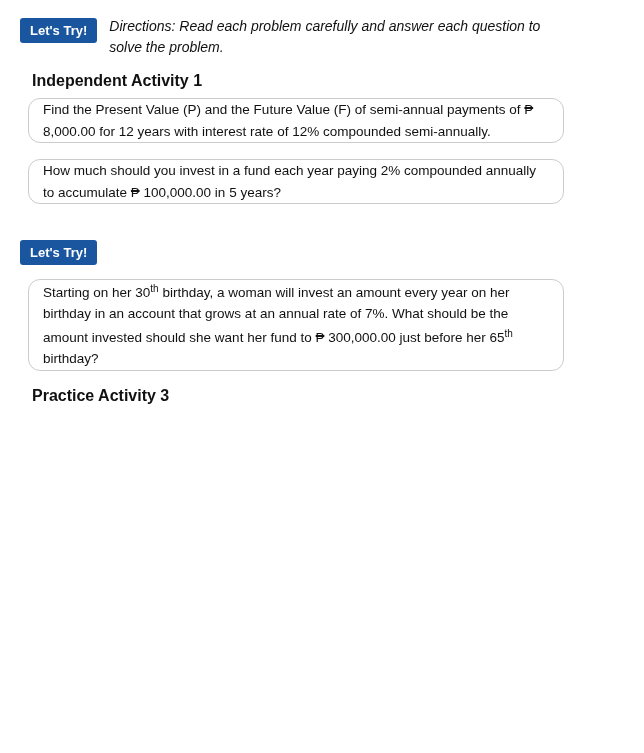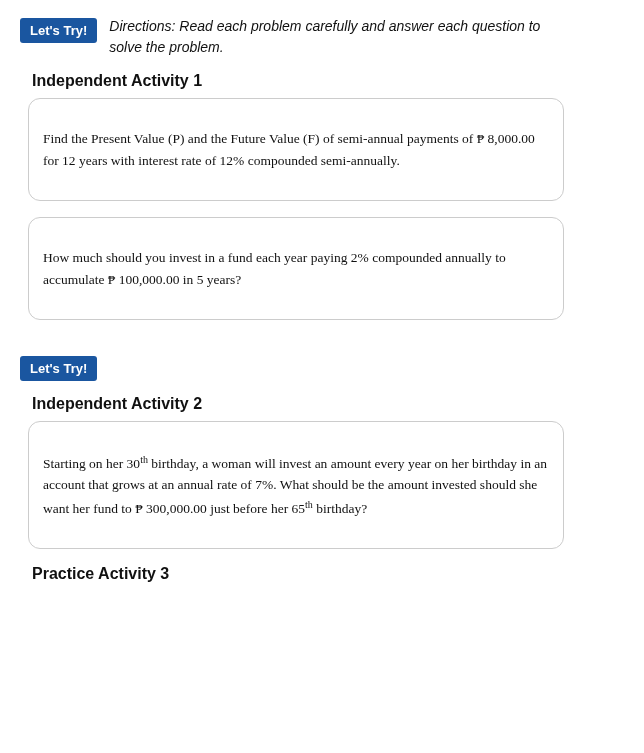--- a/index.html
+++ b/index.html
@@ -59,26 +59,26 @@
     .activity-title {
       font-weight: bold;
       font-size: 16px;
       margin-bottom: 8px;
       margin-left: 4px;
     }
 
     .problem-box {
       border: 1.5px solid #cccccc;
       border-radius: 12px;
-      padding: 29px 14px;
+      padding: 0 14px;
       margin-bottom: 16px;
       background: #ffffff;
       font-size: 13.5px;
       line-height: 1.6;
-      font-family: Liberation Serif, serif;
+      font-family: Liberation Sans, sans-serif;
     }
 
     .section-divider {
       height: 20px;
     }
 
     
     .lets-try-badge-2 {
       background-color: #1a56a0;
       color: #ffffff;
@@ -119,21 +119,20 @@
   </div>
 
   <div class="section-divider"></div>
 
   <div>
     <div class="lets-try-badge-2">Let's Try!</div>
   </div>
 
   <div class="section-container">
 
-    <div class="activity-title">Independent Activity 2</div>
     <div class="problem-box">
       <span>Starting on her 30<sup>th</sup> birthday, a woman will invest an amount every year on her birthday in an account that grows at an annual rate of 7%. What should be the amount invested should she want her fund to ₱ 300,000.00 just before her 65<sup>th</sup> birthday?</span>
     </div>
 
     <div class="activity-title">Practice Activity 3</div>
 
   </div>
 
 </div>
 

